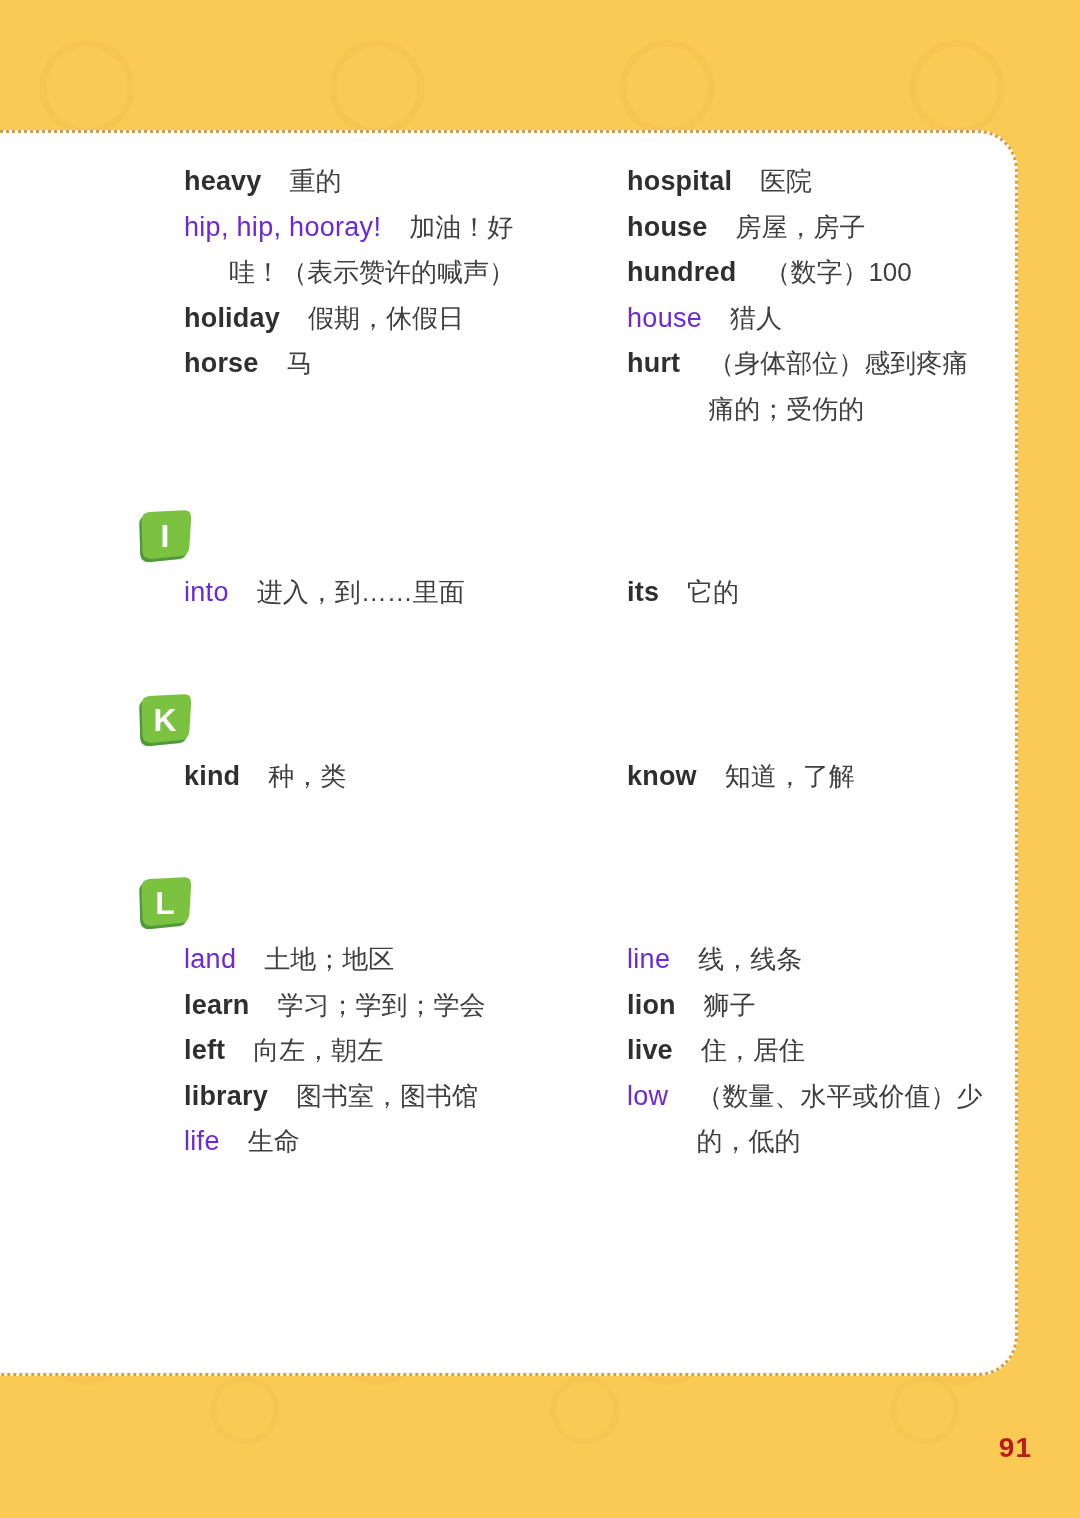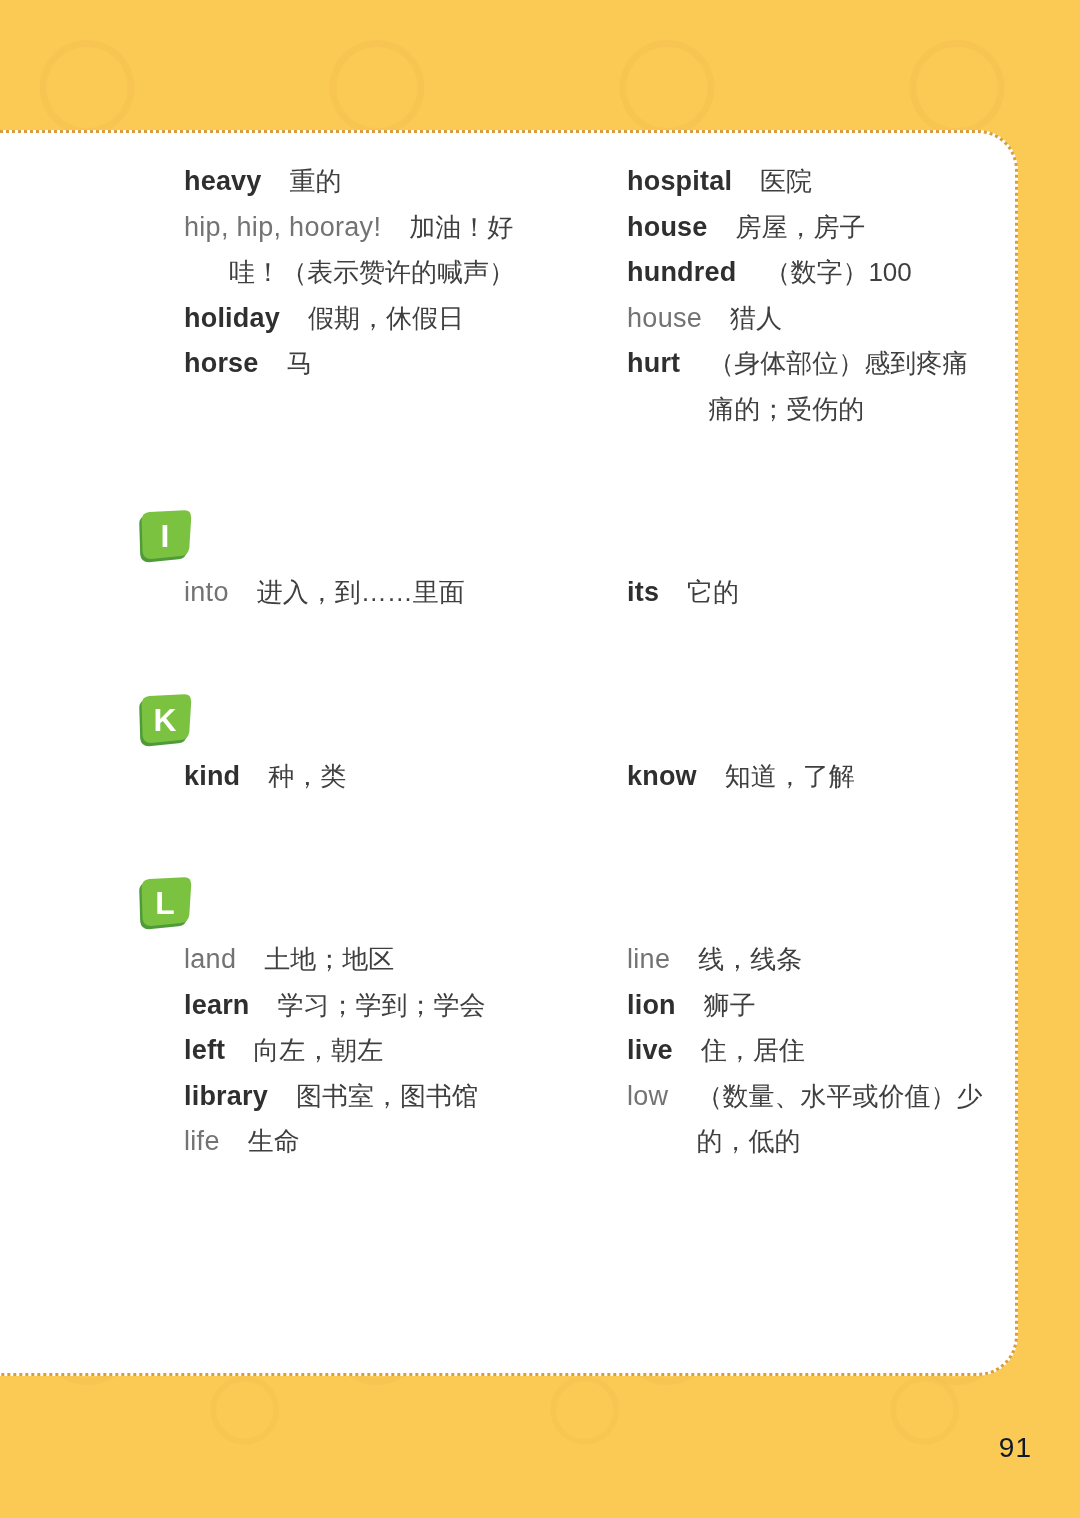--- a/index.html
+++ b/index.html
@@ -19,35 +19,35 @@
     border-radius:40px;box-sizing:border-box;
   }
   .content{
     position:absolute;left:179px;top:26px;right:60px;
   }
   .cols{display:flex;}
   .col-left{width:443px;flex:0 0 443px;margin-left:48px;}
   .col-right{flex:1;}
   .entry{white-space:nowrap;color:var(--text,#3f3f3f);}
   .line,.entry{font-size:26px;line-height:45.5px;}
-  .word{font-size:27px;letter-spacing:.3px;color:#737373;vertical-align:top;display:inline-block;}
+  .word{font-size:27px;letter-spacing:.3px;color:#6d28d9;vertical-align:top;display:inline-block;}
   .word.bold{font-weight:800;color:var(--textBold,#2f2f2f);letter-spacing:.2px;}
   .meaning{display:inline-block;vertical-align:top;margin-left:28px;line-height:45.5px;}
   .cont{padding-left:45px;line-height:45.5px;}
   .badge{
     width:58px;height:57px;margin:75px 0 6px 0;
   }
   .badge svg{display:block;width:58px;height:57px;overflow:visible;}
   .badge text{
     font-family:"Liberation Sans","DejaVu Sans",sans-serif;
     font-weight:800;font-size:34px;fill:#ffffff;
   }
   .page-number{
     position:absolute;top:1432px;right:48px;
-    font-size:28px;font-weight:400;color:#0f172a;letter-spacing:1px;
+    font-size:28px;font-weight:700;color:#b91c1c;letter-spacing:1px;
   }
 </style>
 </head>
 <body style="--bg: #fbca55; --panel: #ffffff; --dots: #d99c3e; --text: #3f3f3f; --textBold: #2f2f2f;">
 
 <div class="panel">
   <div class="content" id="sections-root">
       <div class="section">
 
     <div class="cols">

